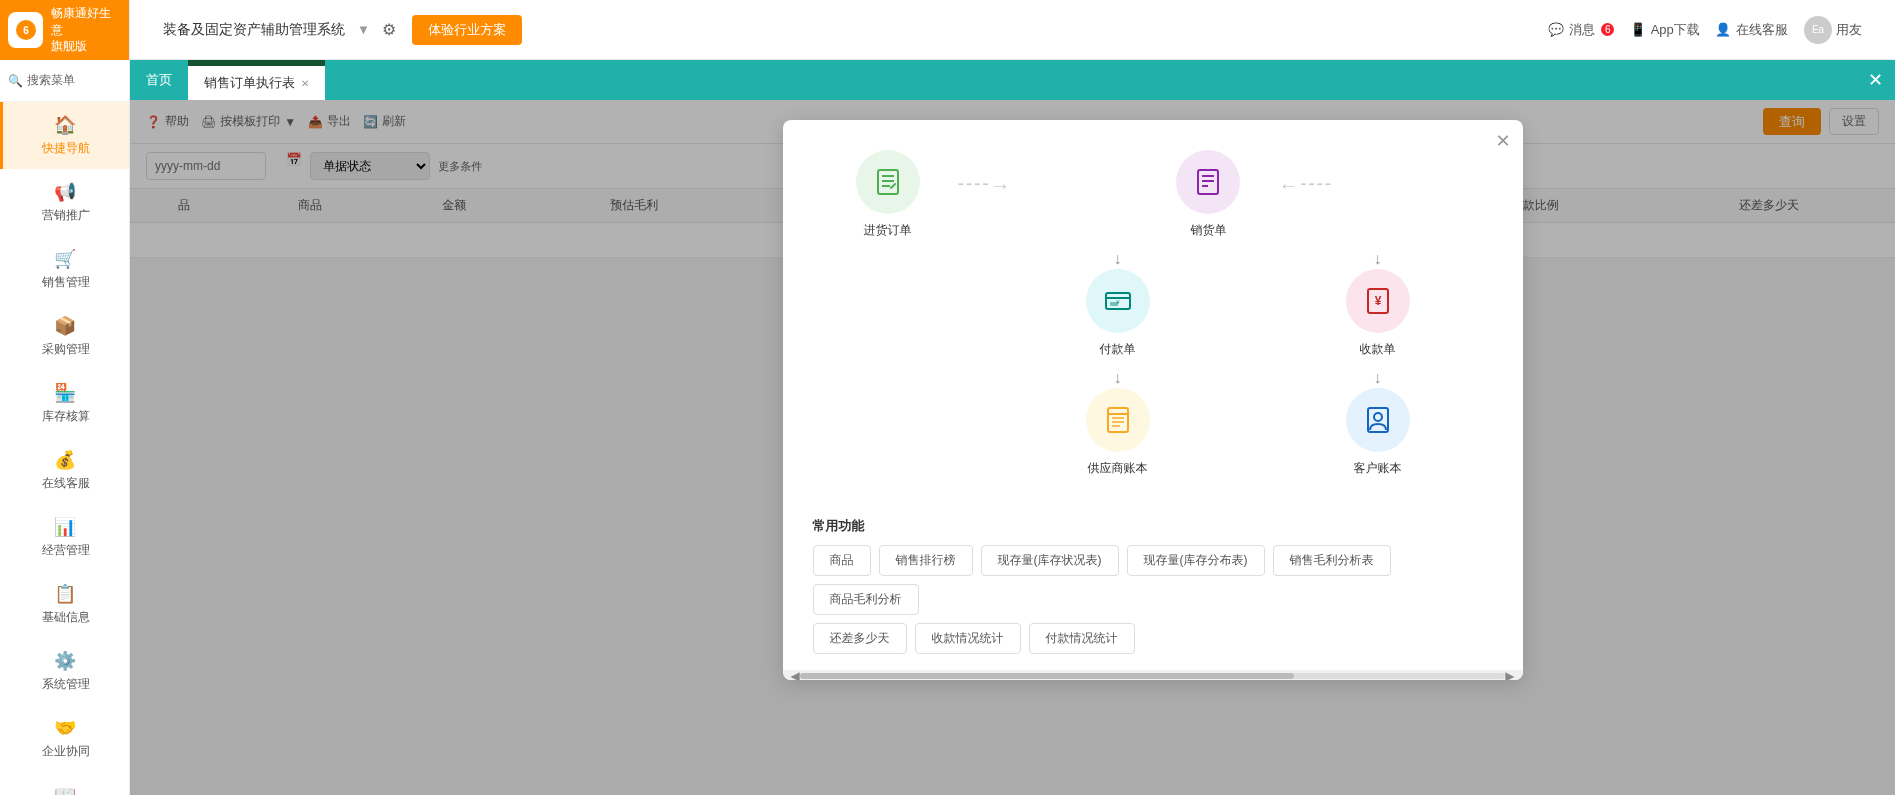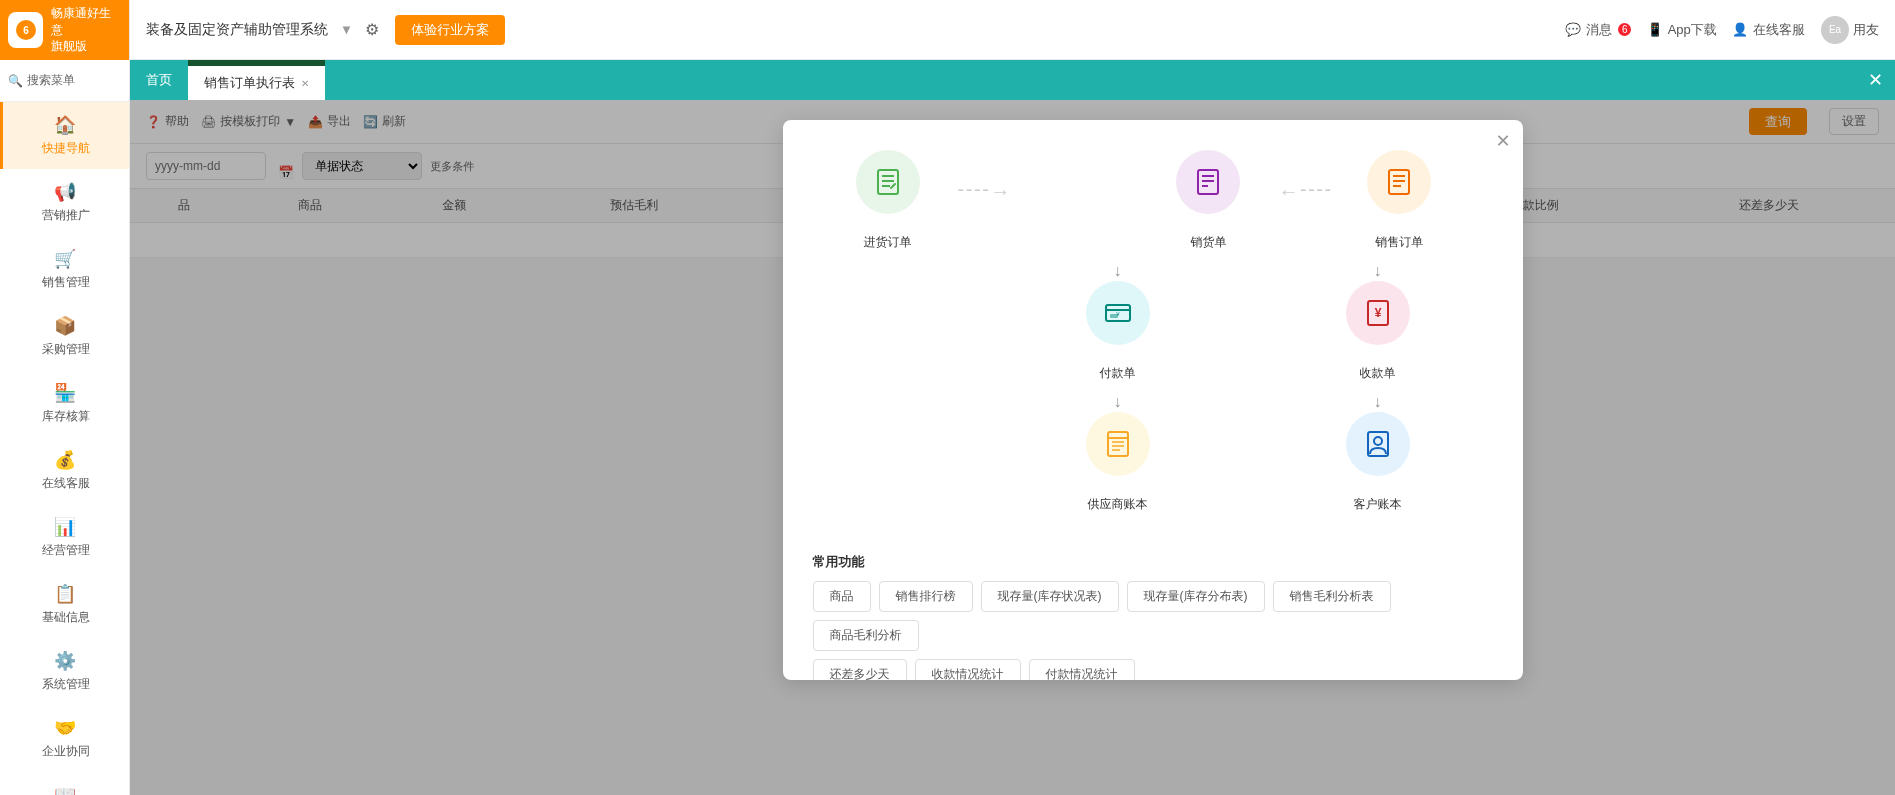--- a/index.html
+++ b/index.html
@@ -17,21 +17,21 @@
     .sidebar-search-btn { width: 100%; background: none; border: none; color: #666; cursor: pointer; display: flex; align-items: center; gap: 4px; font-size: 12px; padding: 4px 0; }
     .sidebar-nav { flex: 1; overflow-y: auto; }
     .sidebar-item { display: flex; flex-direction: column; align-items: center; padding: 12px 8px; cursor: pointer; color: #555; font-size: 12px; gap: 4px; border-left: 3px solid transparent; }
     .sidebar-item.active { background: #fff3e0; color: #ff8c00; border-left-color: #ff8c00; }
     .sidebar-item-icon { font-size: 18px; }
 
     
     .main { flex: 1; display: flex; flex-direction: column; overflow: hidden; }
 
     
-    .topbar { height: 60px; background: #fff; border-bottom: 1px solid #e8e8e8; display: flex; align-items: center; padding: 0 16px; gap: 12px; }
+    .topbar { height: 60px; background: #fff; border-bottom: 1px solid #e8e8e8; display: flex; align-items: center; padding: 0 33px; gap: 12px; }
     .topbar-title { font-size: 14px; color: #333; }
     .topbar-settings { color: #666; cursor: pointer; font-size: 16px; }
     .topbar-try-btn { background: #ff8c00; color: #fff; border: none; border-radius: 4px; padding: 6px 16px; cursor: pointer; font-size: 13px; margin-left: 4px; }
     .topbar-right { margin-left: auto; display: flex; align-items: center; gap: 16px; color: #555; font-size: 13px; }
     .topbar-right-item { display: flex; align-items: center; gap: 4px; cursor: pointer; }
     .badge { background: #f5222d; color: #fff; border-radius: 8px; font-size: 10px; padding: 1px 4px; margin-left: 2px; }
     .user-avatar { width: 28px; height: 28px; border-radius: 50%; background: #ccc; display: flex; align-items: center; justify-content: center; color: #fff; font-size: 12px; }
 
     
     .tabbar { height: 40px; background: #20b2aa; display: flex; align-items: center; padding: 0 0; }
@@ -45,39 +45,39 @@
     
     .content-toolbar { background: #fff; padding: 8px 16px; display: flex; align-items: center; gap: 12px; border-bottom: 1px solid #e8e8e8; }
     .toolbar-btn { display: flex; align-items: center; gap: 4px; color: #666; cursor: pointer; font-size: 12px; background: none; border: none; }
     .btn-orange { background: #ff8c00; color: #fff; border: none; border-radius: 4px; padding: 4px 16px; cursor: pointer; font-size: 13px; }
     .btn-gray { background: #fff; color: #666; border: 1px solid #ddd; border-radius: 4px; padding: 4px 12px; cursor: pointer; font-size: 12px; }
 
     
     .filter-row { background: #fff; padding: 8px 16px; display: flex; align-items: center; gap: 8px; border-bottom: 1px solid #e8e8e8; flex-wrap: wrap; }
     .filter-select { border: 1px solid #ddd; border-radius: 4px; padding: 4px 8px; font-size: 12px; height: 28px; min-width: 120px; }
     .filter-more { color: #666; font-size: 11px; cursor: pointer; }
-    .filter-date { display: flex; align-items: flex-end; gap: 12px; }
+    .filter-date { display: flex; align-items: flex-start; gap: 20px; }
     .date-input { border: 1px solid #ddd; border-radius: 4px; padding: 4px 8px; font-size: 12px; height: 28px; width: 120px; color: #aaa; }
 
     
     .table-wrap { background: #fff; margin: 0; overflow: auto; }
     .data-table { width: 100%; border-collapse: collapse; font-size: 12px; }
     .data-table th { background: #f8f8f8; padding: 8px 12px; text-align: center; color: #555; border-bottom: 1px solid #e8e8e8; font-weight: normal; white-space: nowrap; }
     .data-table td { padding: 8px 12px; text-align: center; border-bottom: 1px solid #f0f0f0; color: #333; }
     .no-data { text-align: center; padding: 40px; color: #999; font-size: 13px; }
 
     
     .overlay { position: absolute; top: 0; left: 0; right: 0; bottom: 0; background: rgba(0,0,0,0.3); z-index: 100; display: flex; align-items: flex-start; justify-content: flex-start; padding-top: 0; }
     .modal { background: #fff; border-radius: 8px; width: 740px; max-height: 560px; margin: 10px auto; box-shadow: 0 4px 20px rgba(0,0,0,0.15); overflow: hidden; position: relative; left: 140px; top: 10px; }
     .modal-close { position: absolute; top: 10px; right: 12px; cursor: pointer; color: #999; font-size: 18px; background: none; border: none; }
 
     
     .flow-diagram { padding: 30px 40px 20px; display: flex; flex-direction: column; align-items: flex-start; }
     .flow-row { display: flex; align-items: center; gap: 0; margin-bottom: 10px; }
-    .flow-node { display: flex; flex-direction: column; align-items: center; gap: 20px; width: 130px; }
+    .flow-node { display: flex; flex-direction: column; align-items: center; gap: 8px; width: 130px; }
     .flow-circle { width: 64px; height: 64px; border-radius: 50%; display: flex; align-items: center; justify-content: center; font-size: 28px; }
     .flow-circle.green { background: #e8f5e9; color: #4caf50; }
     .flow-circle.red { background: #fce4ec; color: #e53935; }
     .flow-circle.purple { background: #f3e5f5; color: #8e24aa; }
     .flow-circle.orange { background: #fff3e0; color: #ef6c00; }
     .flow-circle.teal { background: #e0f7fa; color: #00897b; }
     .flow-circle.pink { background: #fce4ec; color: #c62828; }
     .flow-circle.yellow { background: #fff8e1; color: #f9a825; }
     .flow-circle.blue { background: #e3f2fd; color: #1565c0; }
     .flow-label { font-size: 12px; color: #333; text-align: center; }
@@ -224,21 +224,21 @@
           <span>▼</span>
         </button>
         <button class="toolbar-btn">
           <span>📤</span>
           <span>导出</span>
         </button>
         <button class="toolbar-btn">
           <span>🔄</span>
           <span>刷新</span>
         </button>
-        <div style="margin-left:auto;display:flex;gap:22px;">
+        <div style="margin-left:auto;display:flex;gap:8px;">
           <button class="btn-orange">查询</button>
           <button class="btn-gray">设置</button>
         </div>
       </div>
 
       <div class="filter-row">
         <div class="filter-date">
           <input class="date-input" placeholder="yyyy-mm-dd" style="">
           <span style="cursor:pointer;color:#aaa;">📅</span>
         </div>
@@ -304,31 +304,20 @@
                       <line x1="10" y1="10" x2="22" y2="10" stroke="#8e24aa" stroke-width="2"></line>
                       <line x1="10" y1="15" x2="22" y2="15" stroke="#8e24aa" stroke-width="2"></line>
                       <line x1="10" y1="20" x2="16" y2="20" stroke="#8e24aa" stroke-width="2"></line>
                     </svg>
                 </div>
                 <span class="flow-label">销货单</span>
               </div>
 
               <div class="flow-arrow-h dashed" style="padding-bottom:22px;">← - - - -</div>
 
-              <div class="flow-node">
-                <div class="flow-circle orange">
-                  <svg width="32" height="32" viewBox="0 0 32 32">
-                      <rect x="6" y="4" width="20" height="24" rx="2" fill="none" stroke="#ef6c00" stroke-width="2"></rect>
-                      <line x1="10" y1="10" x2="22" y2="10" stroke="#ef6c00" stroke-width="2"></line>
-                      <line x1="10" y1="15" x2="22" y2="15" stroke="#ef6c00" stroke-width="2"></line>
-                      <line x1="10" y1="20" x2="18" y2="20" stroke="#ef6c00" stroke-width="2"></line>
-                    </svg>
-                </div>
-                <span class="flow-label">销售订单</span>
-              </div>
             </div>
 
             <div style="display:flex;width:100%;">
               <div style="width:130px;"></div>
               <div style="width:100px;"></div>
               <div style="width:130px;text-align:center;">
                 <div class="flow-arrow-v">↓</div>
               </div>
               <div style="width:130px;"></div>
               <div style="width:130px;text-align:center;">

